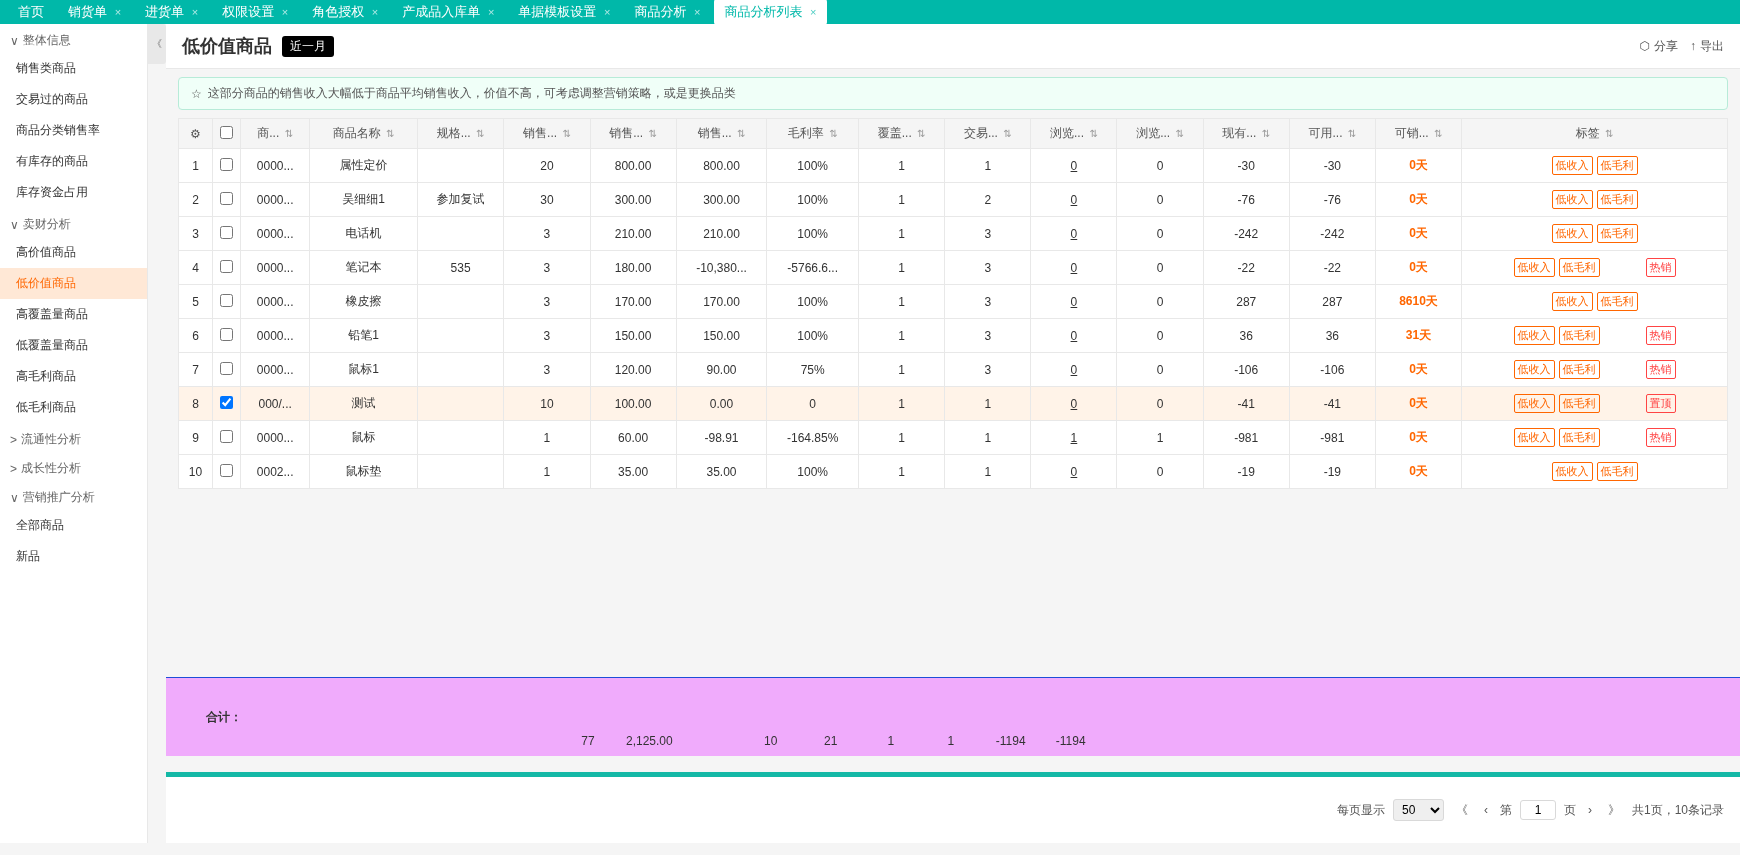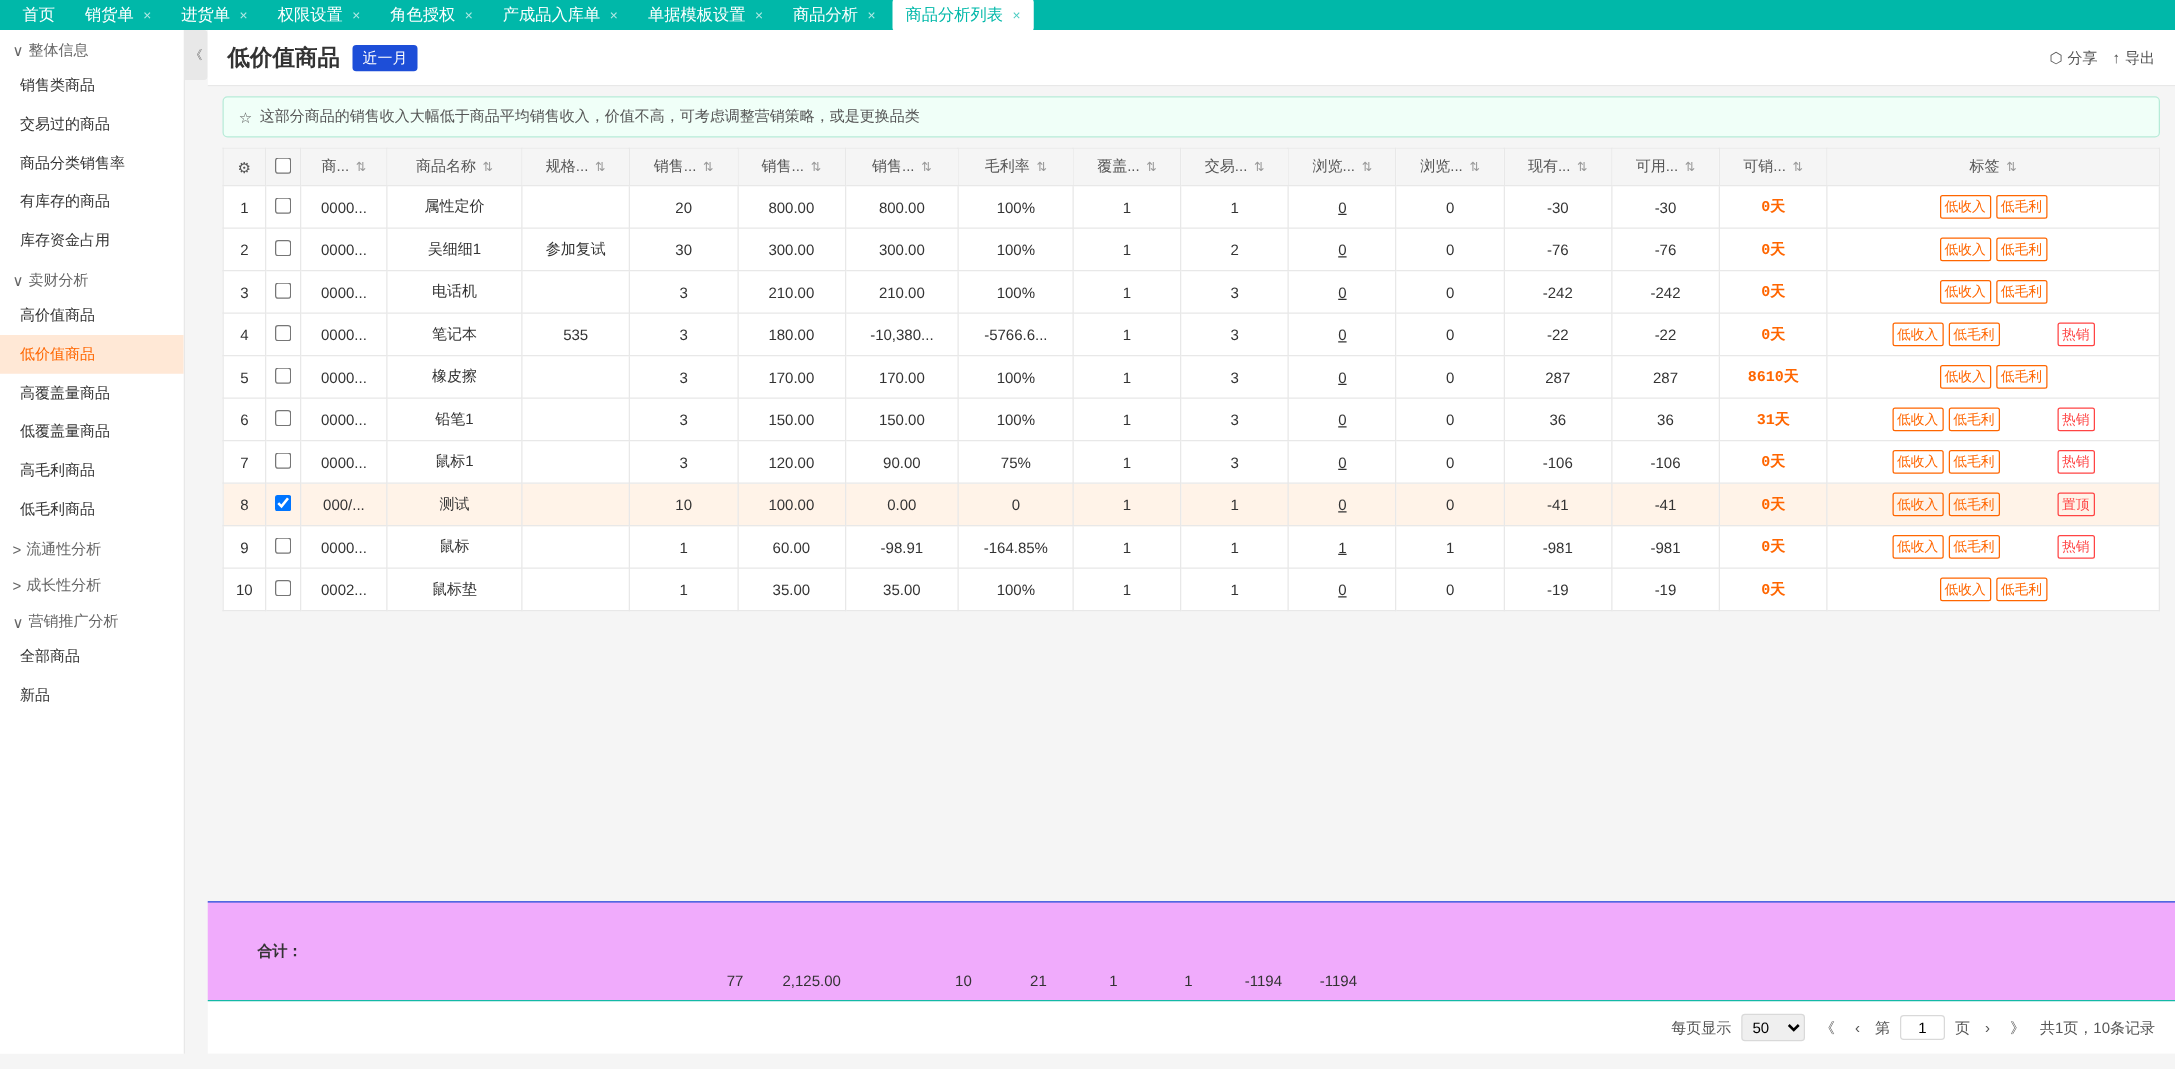--- a/index.html
+++ b/index.html
@@ -72,21 +72,21 @@
       background: #fff;
       border-bottom: 1px solid #e8e8e8;
       gap: 10px;
     }
     .content-title {
       font-size: 18px;
       font-weight: bold;
       color: #333;
     }
     .tag-btn {
-      background: #1d4ed8;
+      background: #000000;
       color: #fff;
       border: none;
       border-radius: 3px;
       padding: 2px 8px;
       font-size: 12px;
       cursor: pointer;
     }
     .search-box {
       flex: 1;
       max-width: 280px;
@@ -173,21 +173,21 @@
     .tag-label {
       display: inline-block;
       padding: 1px 3px;
       border-radius: 2px;
       font-size: 11px;
       margin: 1px 2px;
     }
     .tag-orange { color: #ff6600; border: 1px solid #ff6600; }
     .tag-red { color: #ff4444; border: 1px solid #ff4444; margin-left: 44px; }
     .underline-link { text-decoration: underline; color: #333; cursor: pointer; }
-    .day-orange { color: #ff6600; font-weight: bold; font-family: Liberation Mono, monospace; }
+    .day-orange { color: #ff6600; font-weight: bold; }
 
     
     .footer-summary {
       background: #f0abfc;
       border-top: 1px solid #1d4ed8;
       padding: 8px 16px;
       display: flex;
       align-items: center;
       font-size: 12px;
       color: #333;
@@ -207,29 +207,30 @@
     .footer-cell {
       padding: 0 8px;
       min-width: 60px;
       text-align: center;
       margin-top: 48px;
     }
 
     
     .pagination-bar {
       background: #fff;
-      border-top: 1px solid #14b8a6;
-      padding: 10px 16px;
+      border-top: 5px solid #14b8a6;
+      padding: 22px 16px;
       display: flex;
       align-items: center;
       justify-content: flex-end;
       gap: 8px;
       font-size: 12px;
       color: #555;
       flex-shrink: 0;
+      margin-top: 16px;
     }
     .pagination-bar select {
       border: 1px solid #d9d9d9;
       border-radius: 3px;
       padding: 2px 4px;
       font-size: 12px;
     }
     .page-btn {
       cursor: pointer;
       color: #555;

